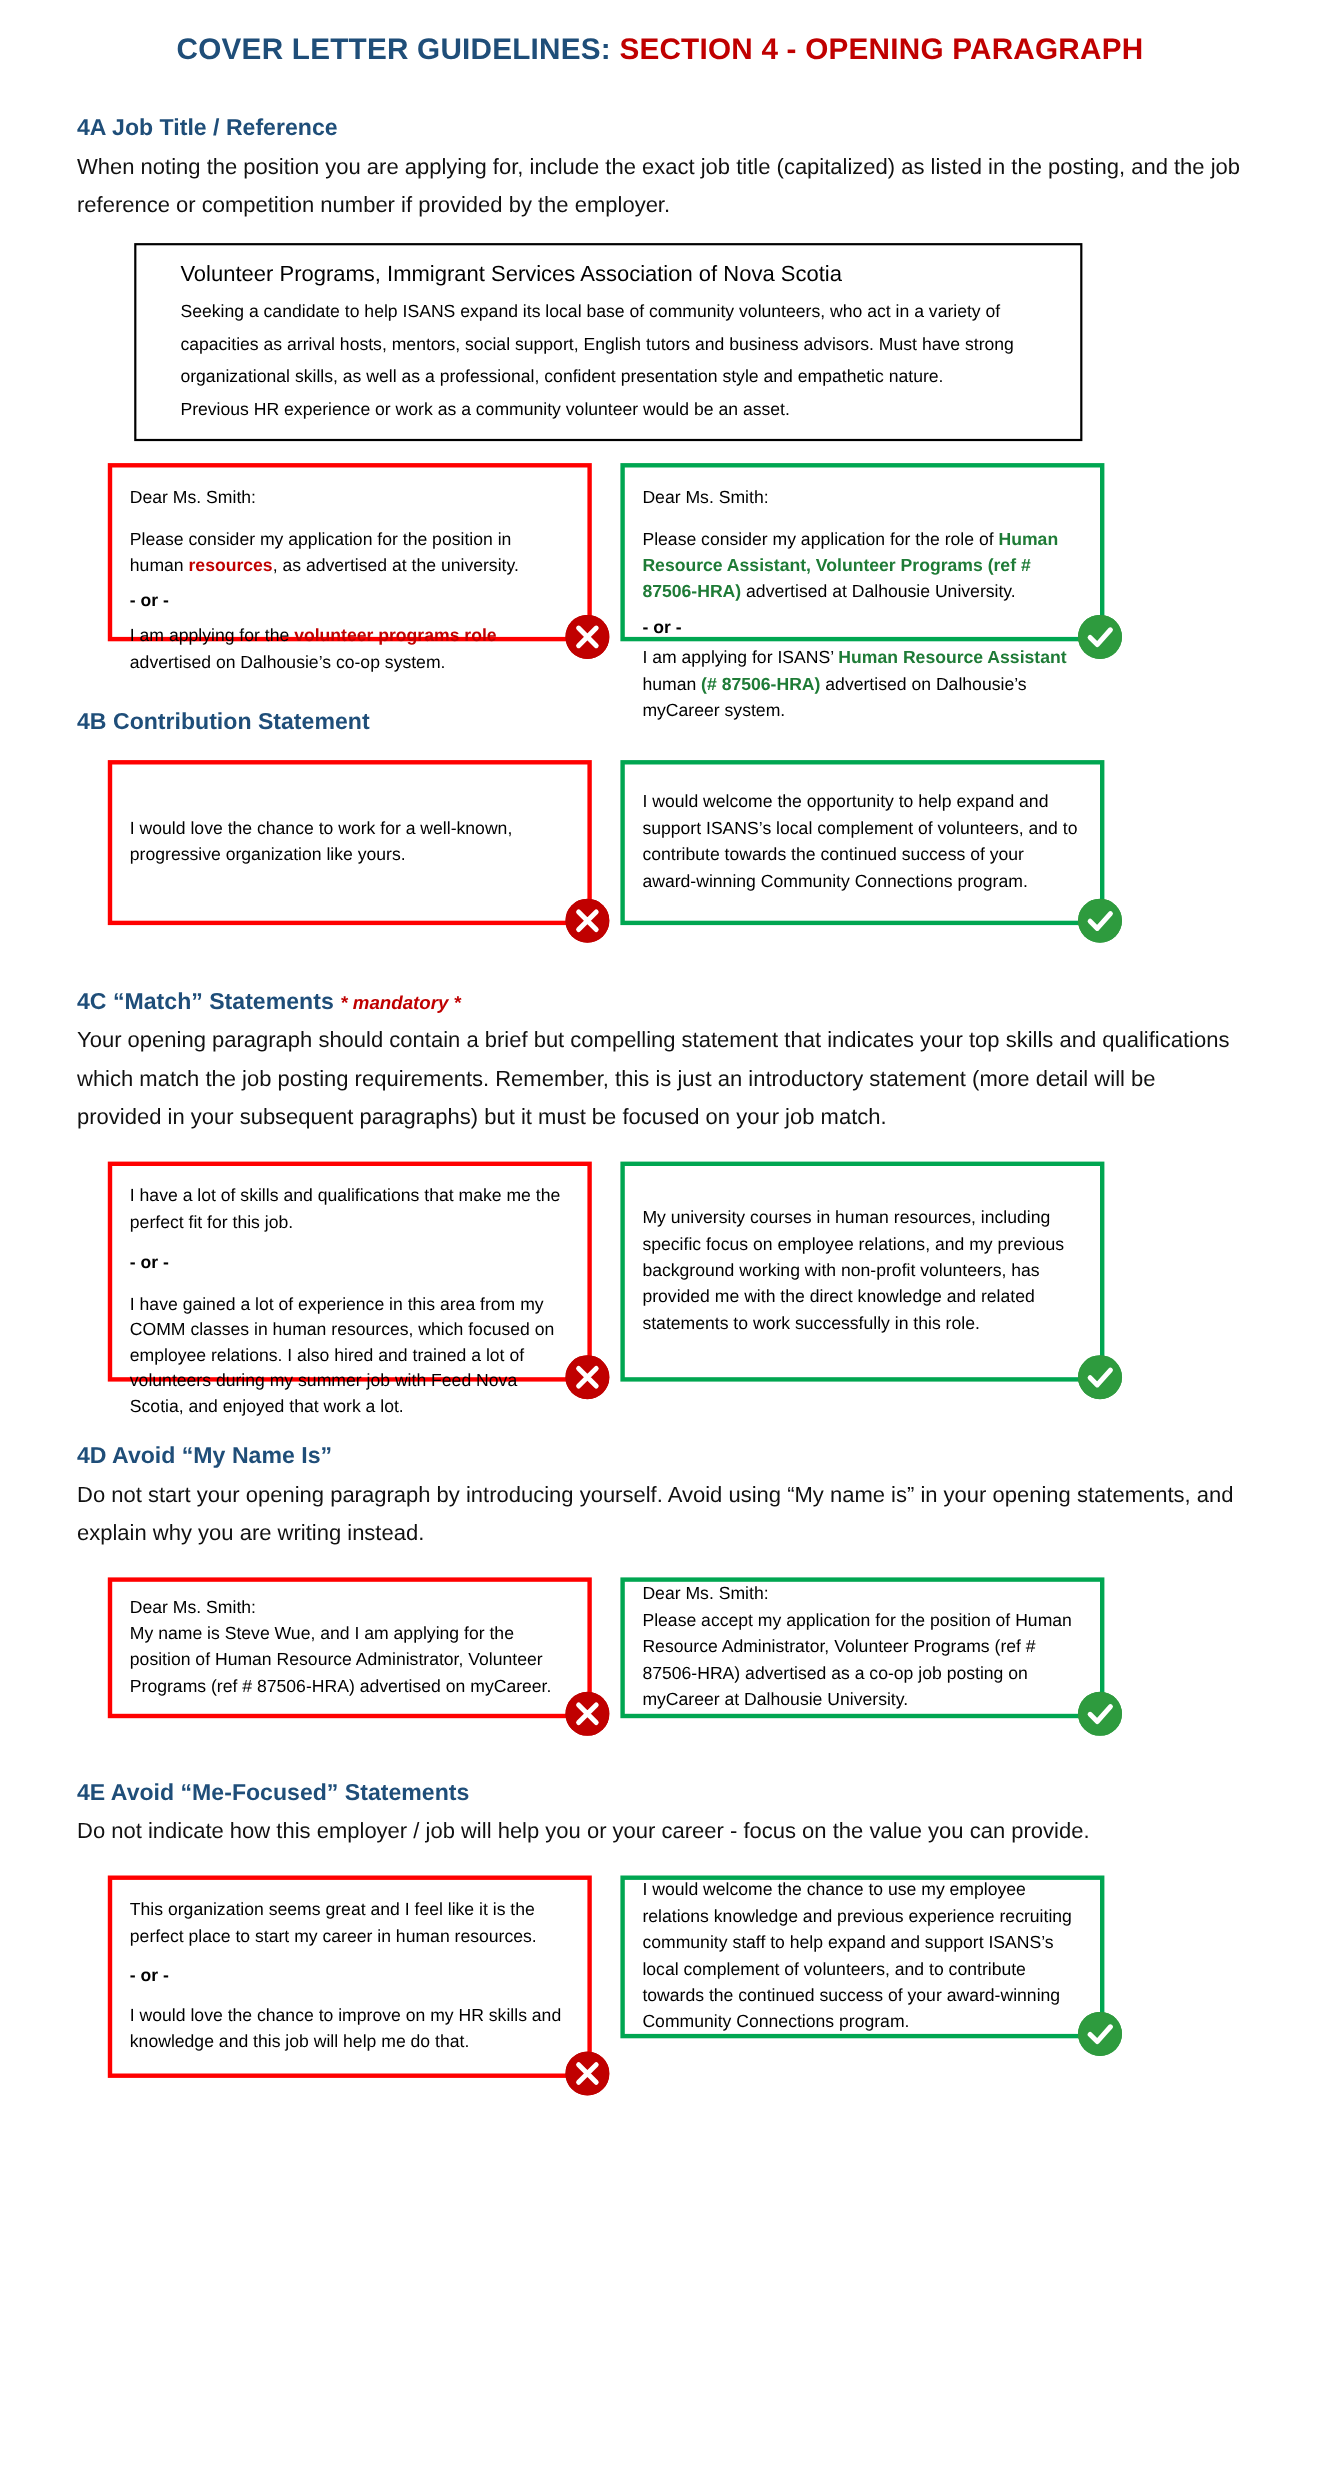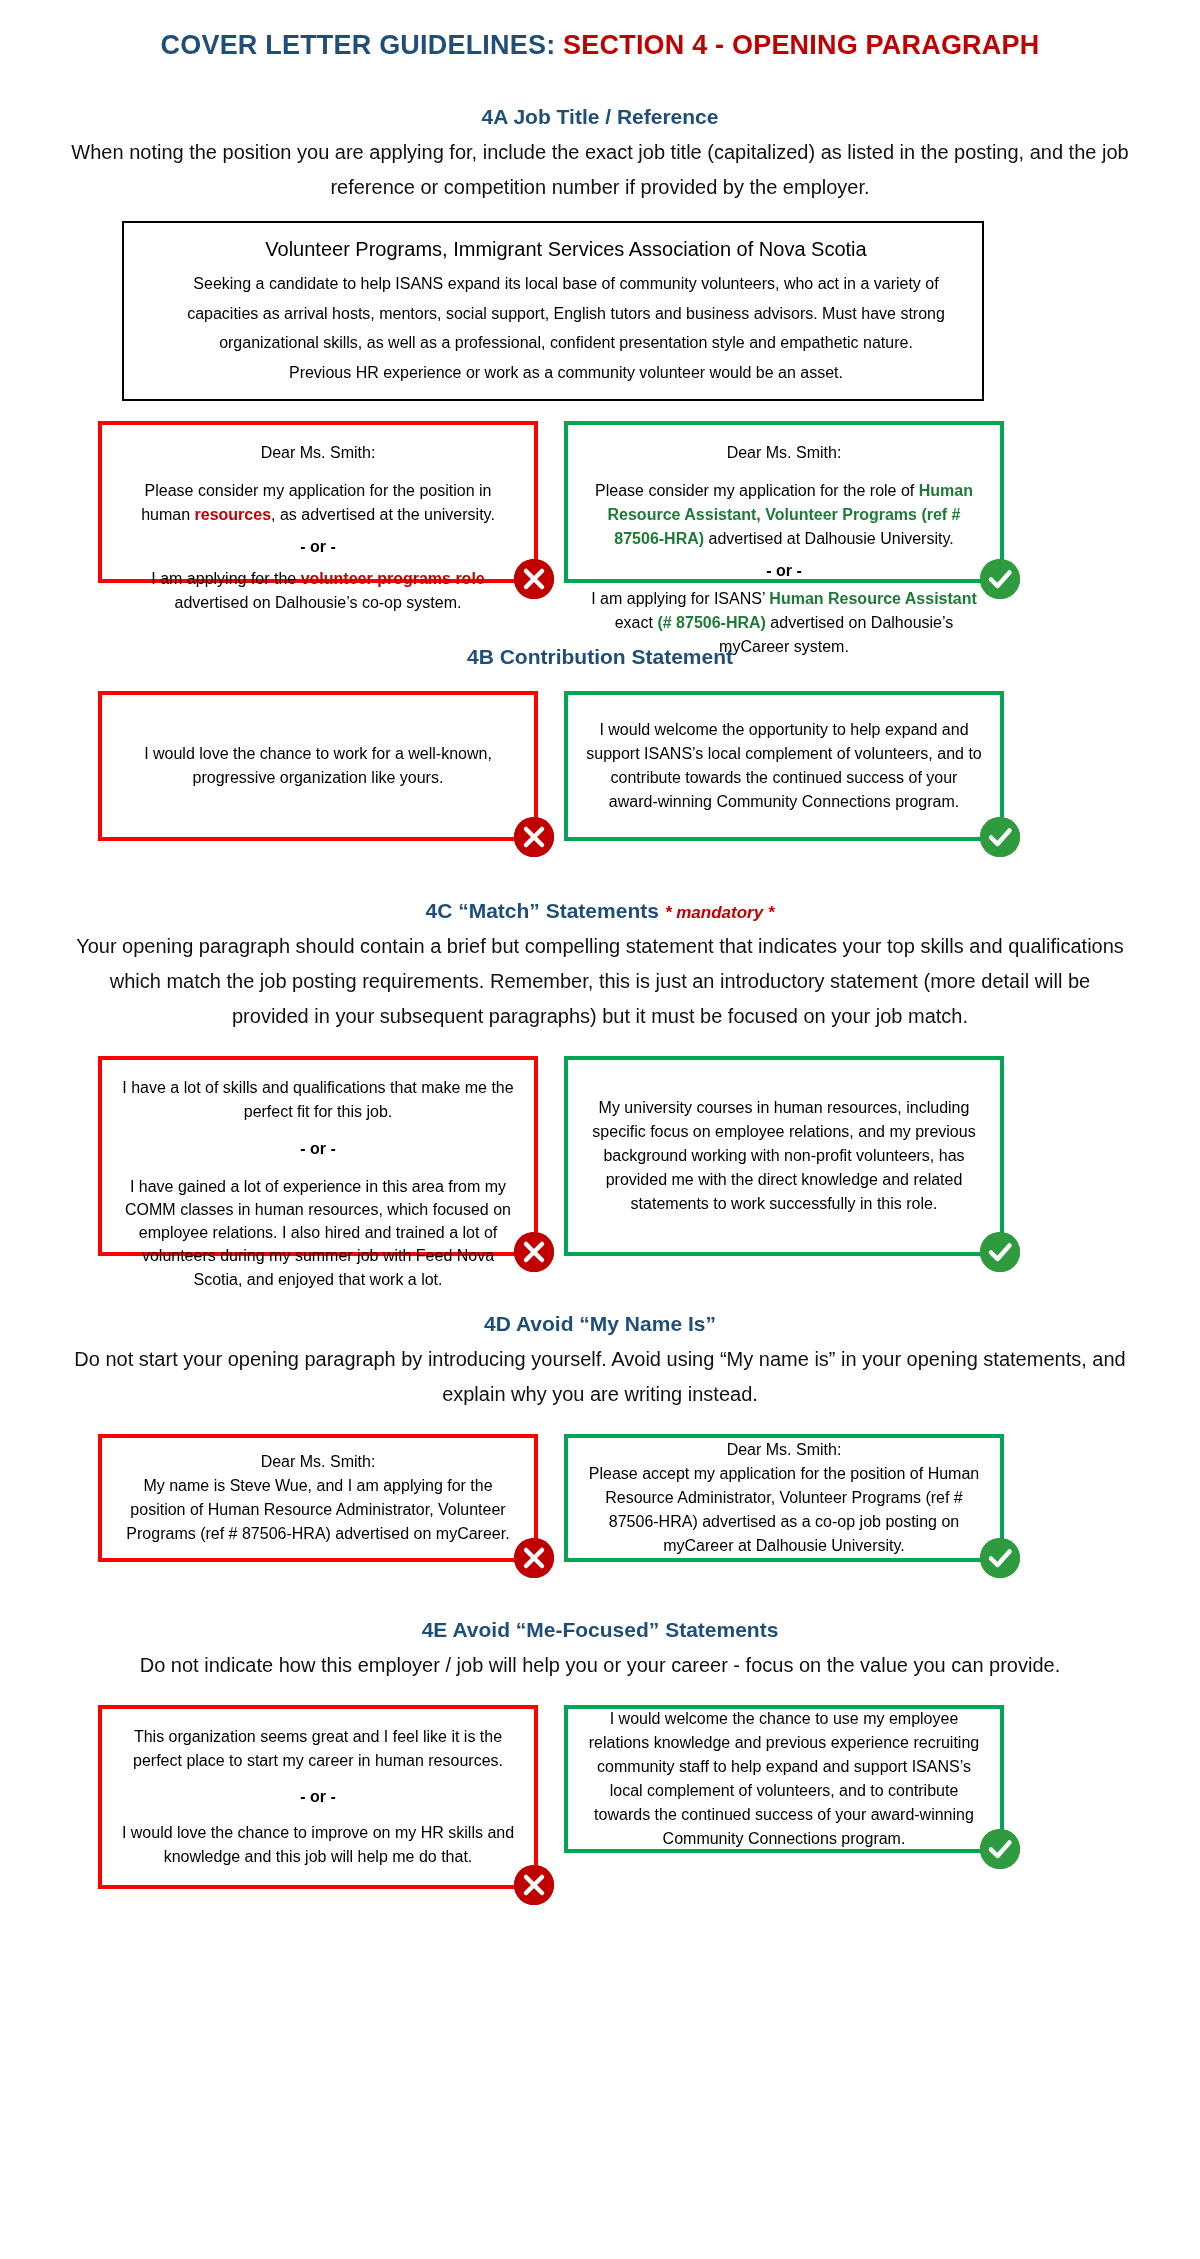--- a/index.html
+++ b/index.html
@@ -10,21 +10,21 @@
   }
   .page { position:relative; width:1200px; padding:0 0 40px 0; }
 
   
   .title-bar { text-align:center; padding:30px 0 10px 0; }
   .title { font-size:27px; font-weight:bold; letter-spacing:.2px; }
   .title .t-blue { color:#1F4E79; }
   .title .t-red  { color:#C00000; }
 
   
-  .section { padding:0 70px 0 70px;text-align:center; }
+  .section { padding:0 70px 0 70px; }
   .sec-head {
     color:#1F4E79; font-size:21px; font-weight:bold;
     margin:0 0 6px 0;
   }
   .sec-head .mandatory {
     color:#C00000; font-size:17px; font-style:italic; font-weight:bold;
     margin-left:6px;
   }
   .sec-body {
     font-size:20px; line-height:1.75; color:#111; margin:0 0 10px 0;
@@ -119,21 +119,21 @@
       <div class="ex good" style="height:162px;">
         <div class="line">Dear Ms. Smith:</div>
         <div class="gap"></div>
         <div class="line">
           <span>Please consider my application for the role of </span><span class="hl-green">Human Resource Assistant, Volunteer Programs (ref # 87506-HRA)</span><span> advertised at Dalhousie University.</span>
         </div>
         <div class="gap" style="height:8px;"></div>
         <div class="or">- or -</div>
         <div class="gap" style="height:4px;"></div>
         <div class="line">
-          <span>I am applying for ISANS’ </span><span class="hl-green">Human Resource Assistant</span><span> exact </span><span class="hl-green">(# 87506-HRA)</span><span> advertised on Dalhousie’s myCareer system.</span>
+          <span>I am applying for ISANS’ </span><span class="hl-green">Human Resource Assistant</span><span> human </span><span class="hl-green">(# 87506-HRA)</span><span> advertised on Dalhousie’s myCareer system.</span>
         </div>
         <div class="badge ck">
           <svg width="40" height="40" viewBox="0 0 40 40" aria-hidden="true">
               <circle cx="20" cy="20" r="20" fill="#2E9B3E"></circle>
               <path d="M11 20.5 L17.5 27 L29.5 13.5" stroke="#fff" stroke-width="4.5" fill="none" stroke-linecap="round" stroke-linejoin="round"></path>
             </svg>
         </div>
       </div>
     </div>
   </div>

